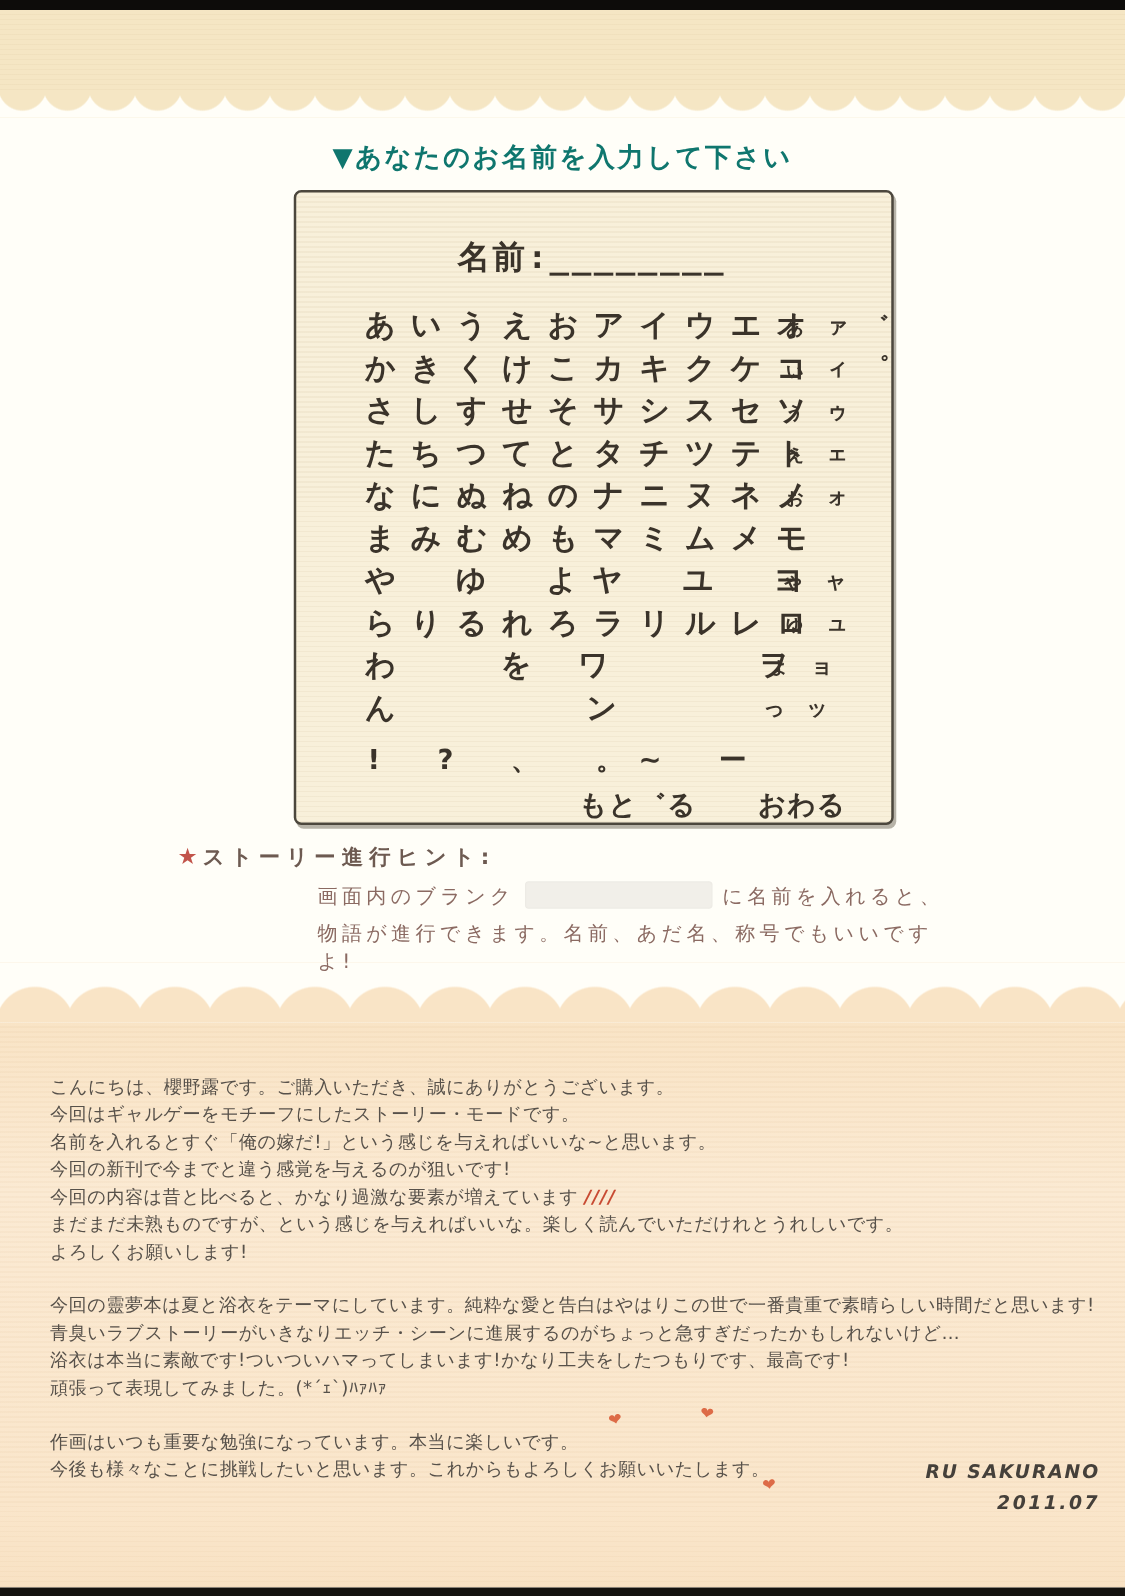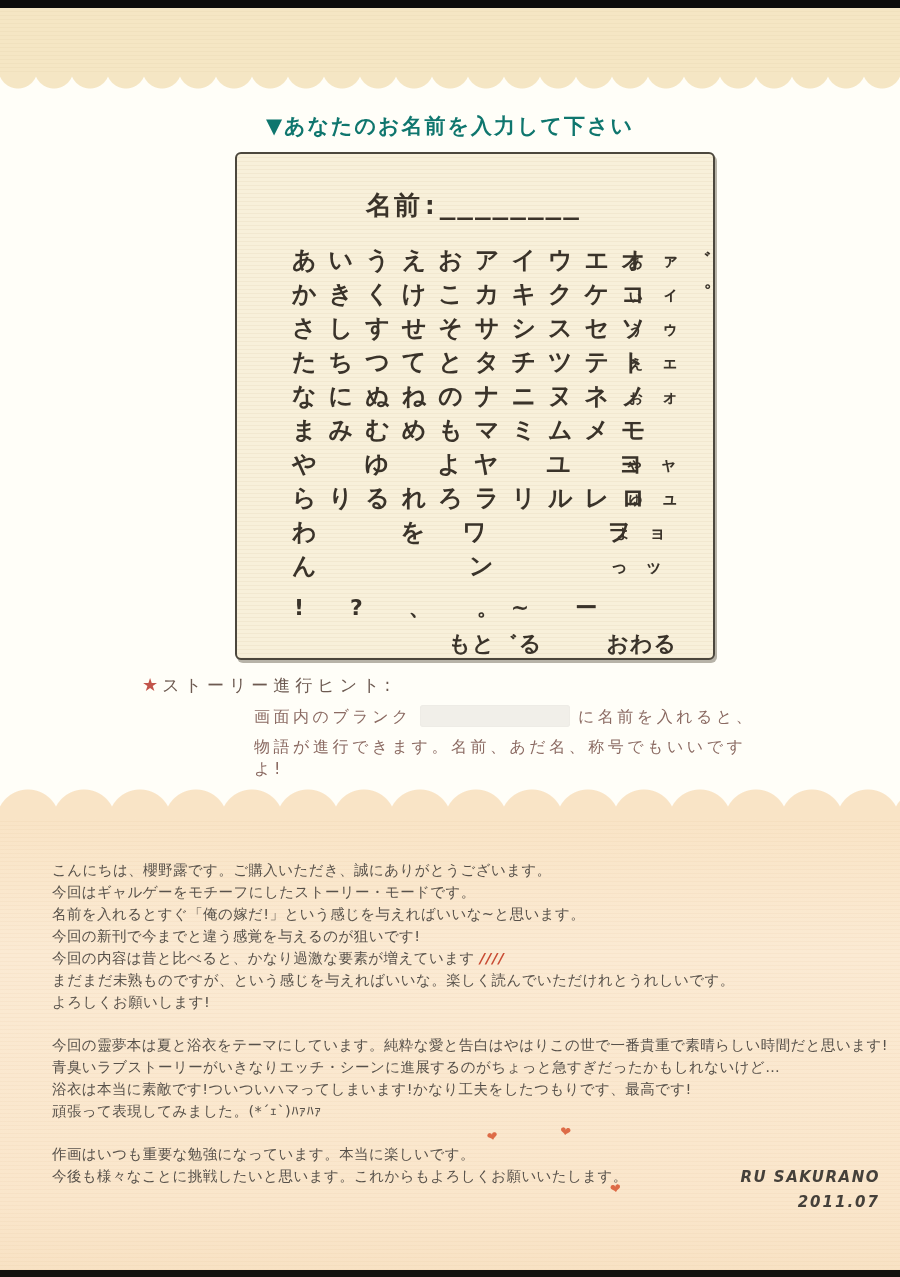--- a/index.html
+++ b/index.html
@@ -45,25 +45,25 @@
   .kana-grid { margin:20px 0 0 28px; }
   .kana-row { display:flex; height:34px; align-items:center; }
   .cell-hira { width:190px; font-size:24px; font-weight:bold; letter-spacing:12px; white-space:nowrap; }
   .cell-kata { width:152px; font-size:24px; font-weight:bold; letter-spacing:12px; white-space:nowrap; }
   .cell-small { width:82px; font-size:17px; font-weight:bold; white-space:nowrap; }
   .cell-mark { width:28px; font-size:20px; font-weight:bold; }
   .symbols-row {
     margin:10px 0 0 30px; font-size:22px; font-weight:bold; letter-spacing:12px; white-space:nowrap;
   }
   .box-buttons { margin:6px 36px 0 0; text-align:right; }
-  .box-buttons span { font-size:22px; font-weight:bold; margin-left:59px; letter-spacing:1px; }
+  .box-buttons span { font-size:22px; font-weight:bold; margin-left:44px; letter-spacing:1px; }
 
   
   .hint { position:absolute; left:142px; top:674px; width:640px; }
-  .hint-title { font-size:17px; font-weight:normal; color:#6d5a51; letter-spacing:5px; }
+  .hint-title { font-size:17px; font-weight:bold; color:#6d5a51; letter-spacing:5px; }
   .hint-star { color:#c2544a; font-size:18px; margin-right:4px; letter-spacing:0; }
   .hint-line { margin:8px 12px 0 112px; font-size:16px; color:#8b6a62; letter-spacing:3.5px; line-height:22px; }
   .blank-field {
     display:inline-block; width:150px; height:22px; vertical-align:-5px;
     background:#f1efe9; border-radius:3px; margin:0 8px;
     box-shadow: inset 0 0 2px rgba(0,0,0,0.05);
   }
 
   
   .scallop-up {
@@ -73,21 +73,21 @@
   }
   .bottom-fill {
     position:absolute; left:0; top:818px; width:100%; height:452px;
     background:linear-gradient(#f9e4c6, #fbead3 30%, #fae6cb 85%, #f8e2c4);
   }
   .bottom-fill::after {
     content:""; position:absolute; inset:0;
     background-image: repeating-linear-gradient(0deg, rgba(190,140,80,0.05) 0 1px, transparent 1px 4px);
   }
 
-  .letter { position:absolute; left:52px; top:838px; width:845px; color:#57514a; }
+  .letter { position:absolute; left:40px; top:838px; width:845px; color:#57514a; }
   .letter p { margin:0 0 21px 0; }
   .letter div { font-size:14.5px; line-height:22px; letter-spacing:0.4px; white-space:nowrap; }
   .slashes { color:#c84a32; font-weight:bold; font-style:italic; letter-spacing:1px; }
   .p3 { margin-top:25px; }
 
   .heart { position:absolute; color:#dd6b47; font-size:13px; }
   .heart-1 { left:487px; top:1129px; transform:rotate(-12deg); }
   .heart-2 { left:560px; top:1124px; transform:rotate(8deg); }
   .heart-3 { left:610px; top:1181px; transform:rotate(-8deg); }
 

